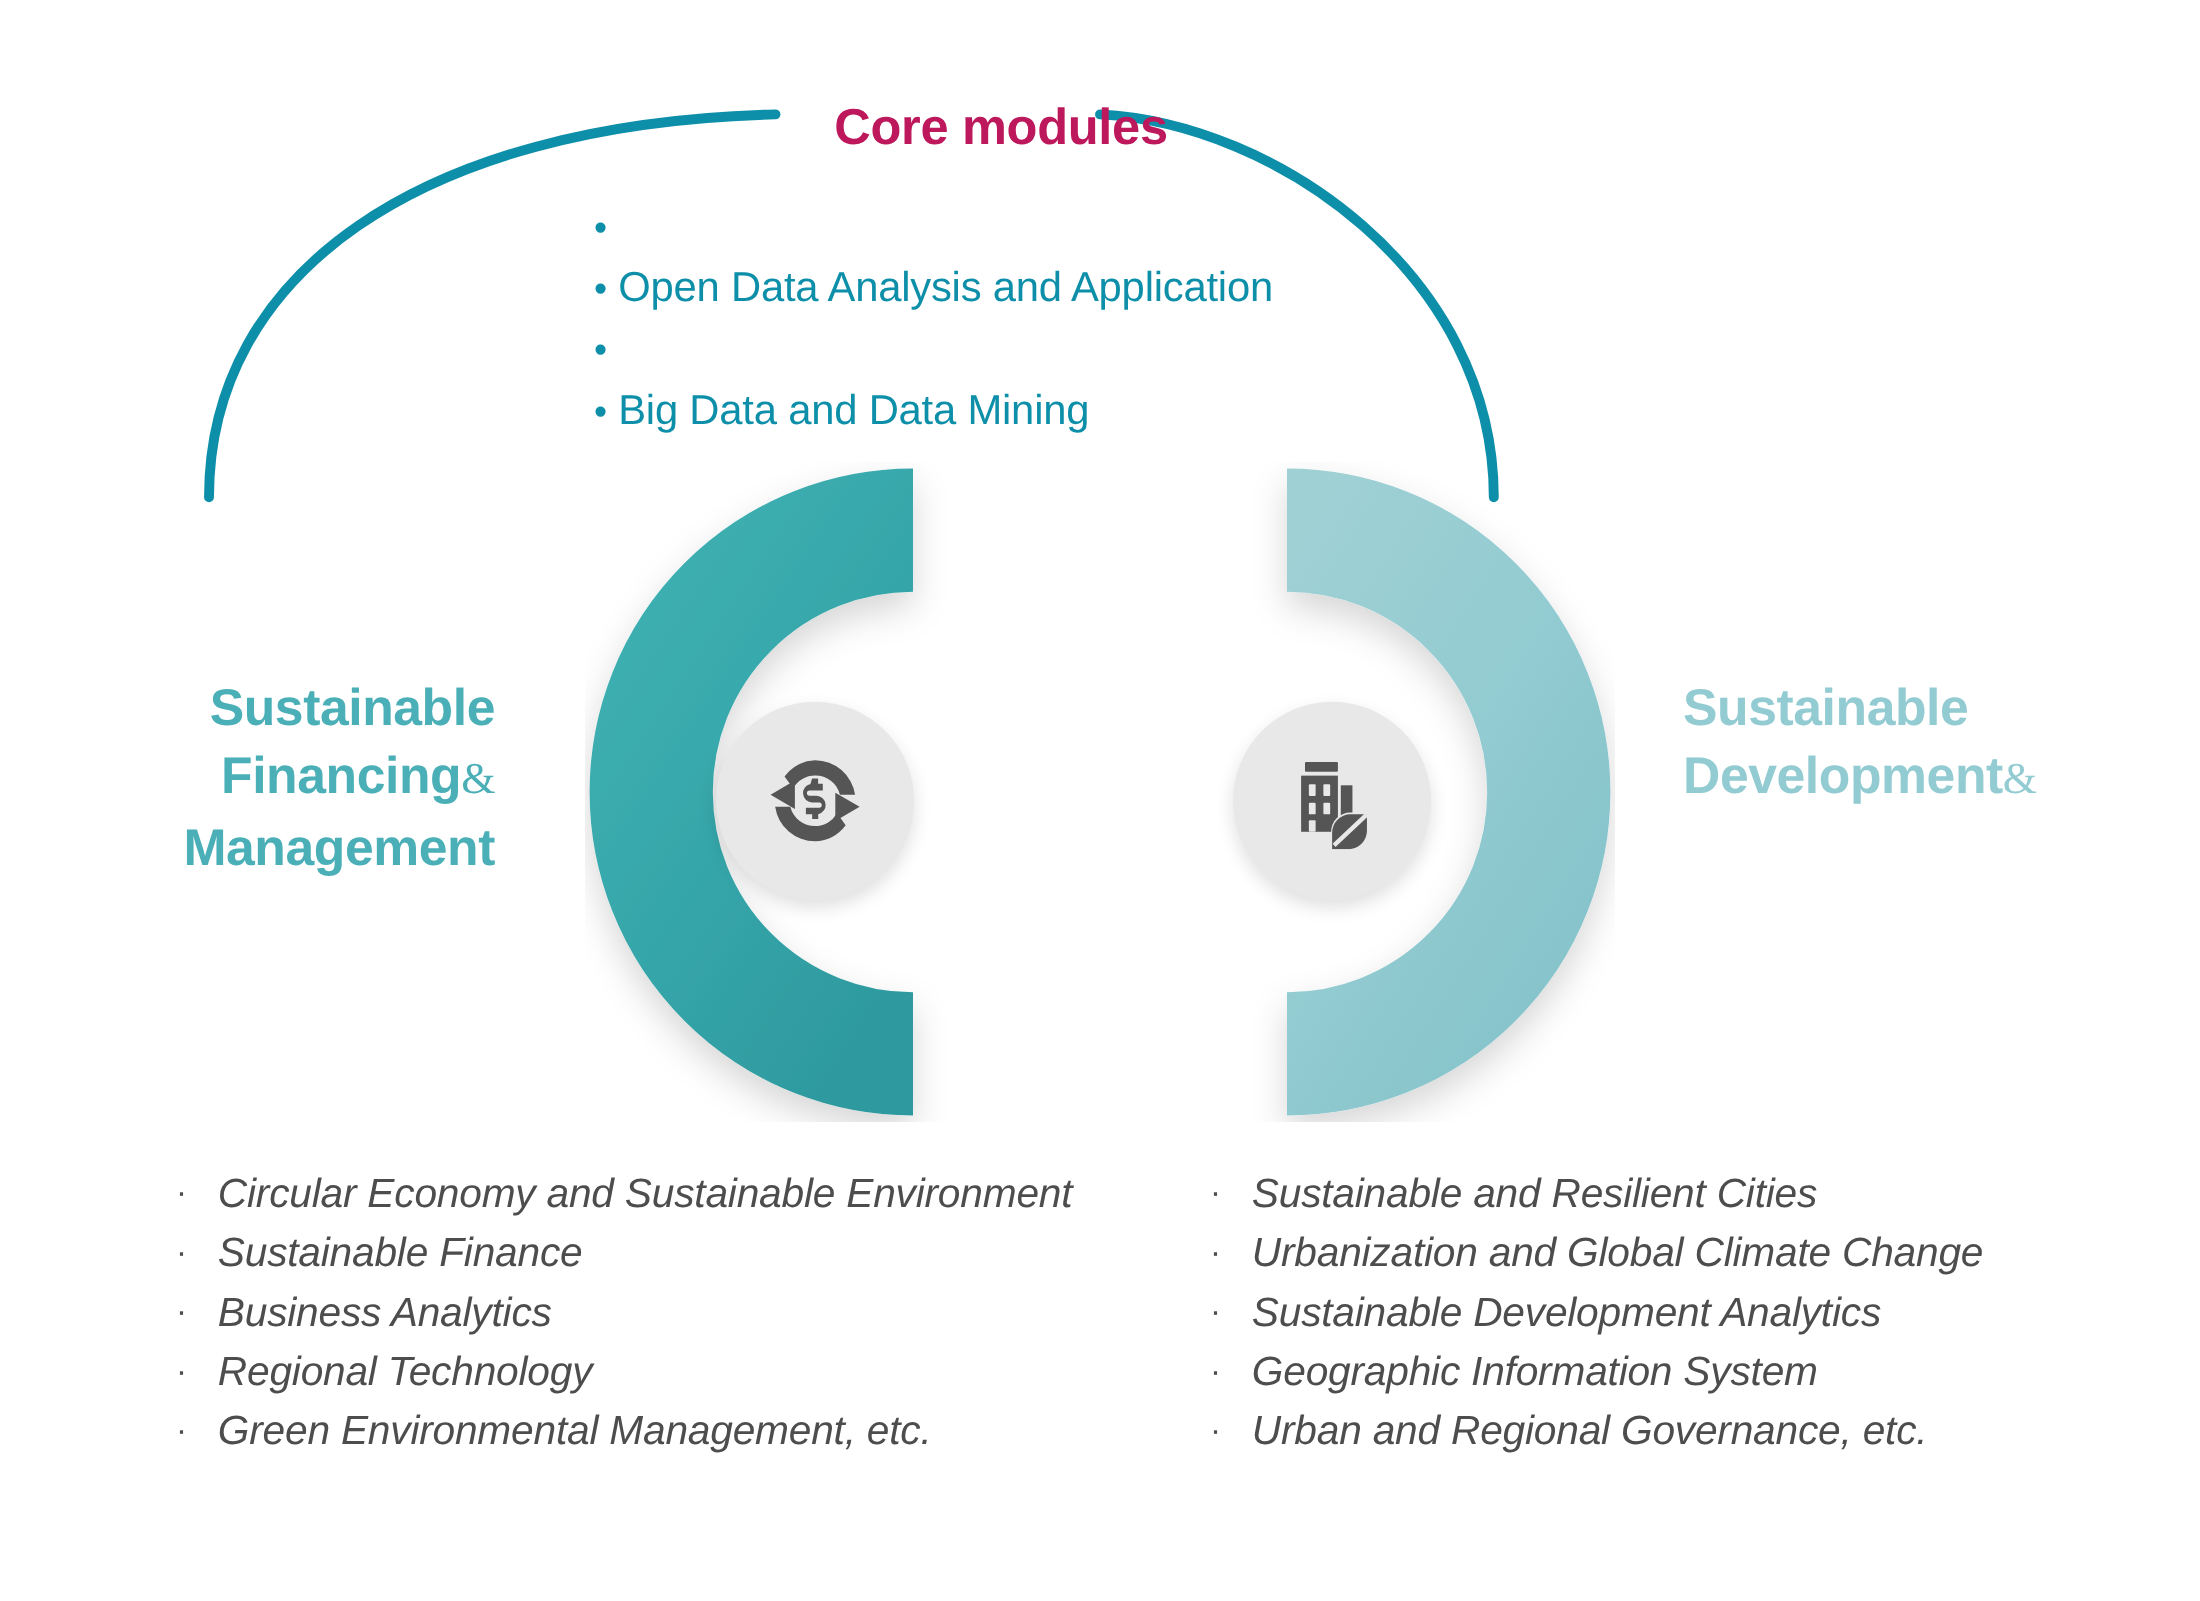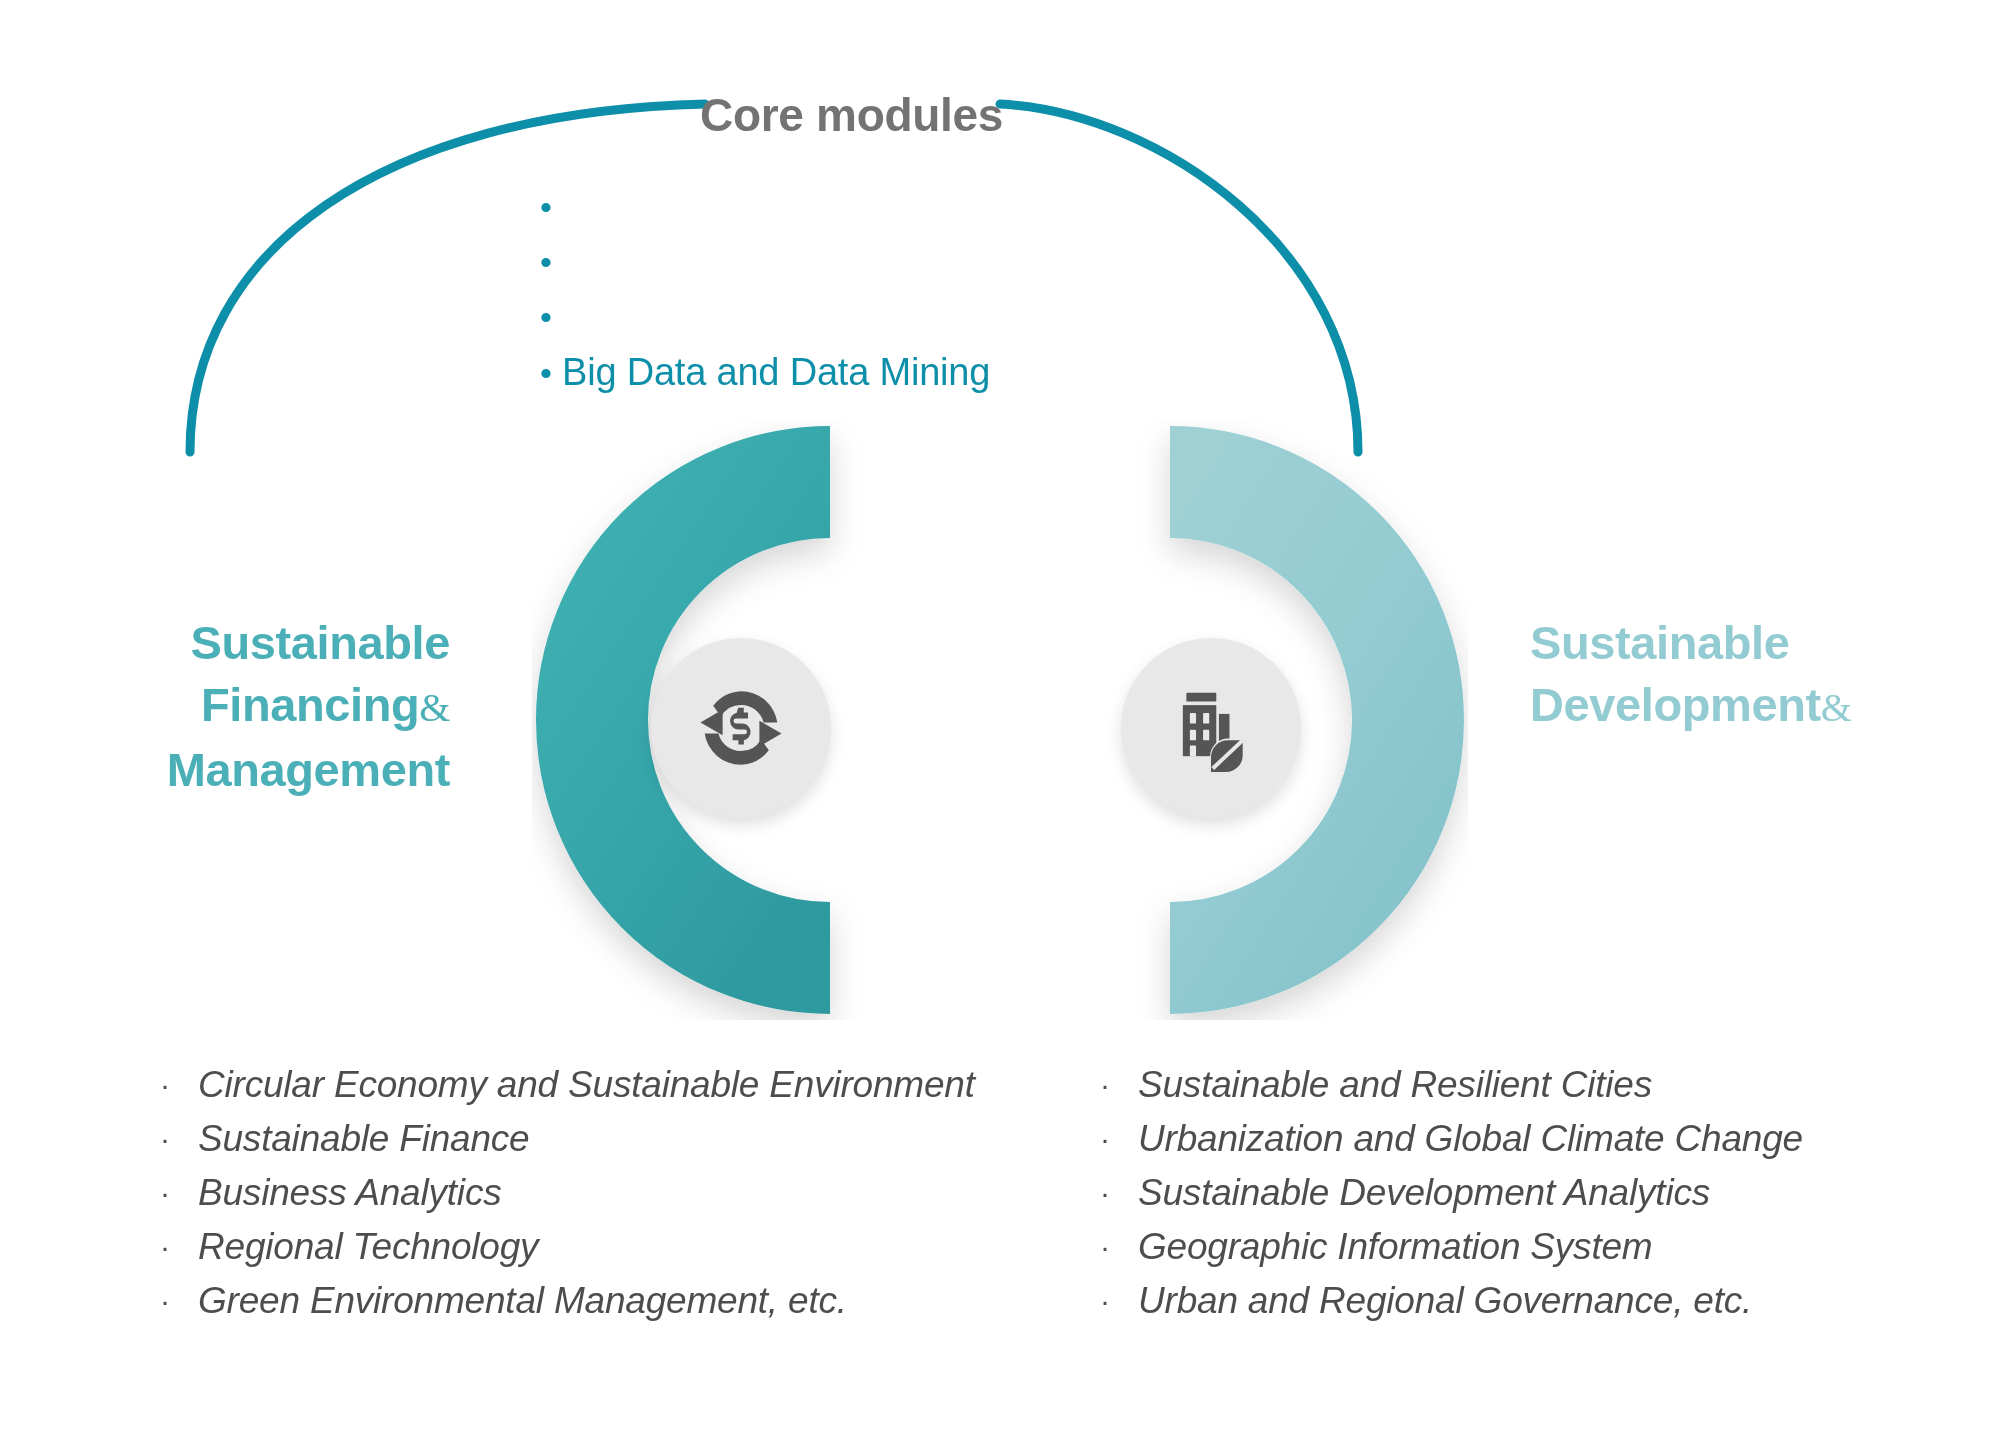--- a/index.html
+++ b/index.html
@@ -26,24 +26,24 @@
     width: 2000px; height: 640px;
     pointer-events: none;
   }
 
   
   .core-title {
     position: absolute;
     left: 700px;
     top: 88px;
     width: 420px;
-    text-align: left;
+    text-align: center;
     font-size: 46px;
     font-weight: bold;
-    color: #737373;
+    color: #be185d;
     letter-spacing: -0.3px;
     white-space: nowrap;
   }
 
   .core-list {
     position: absolute;
     left: 540px;
     top: 180px;
     width: 920px;
   }
@@ -152,20 +152,21 @@
   </svg>
 
   <div class="core-title">Core modules</div>
 
   <div class="core-list">
     <div class="row">
       <span class="bul">•</span>
     </div>
     <div class="row">
       <span class="bul">•</span>
+      <span class="txt">Open Data Analysis and Application</span>
     </div>
     <div class="row">
       <span class="bul">•</span>
     </div>
     <div class="row">
       <span class="bul">•</span>
       <span class="txt">Big Data and Data Mining</span>
     </div>
   </div>
 

